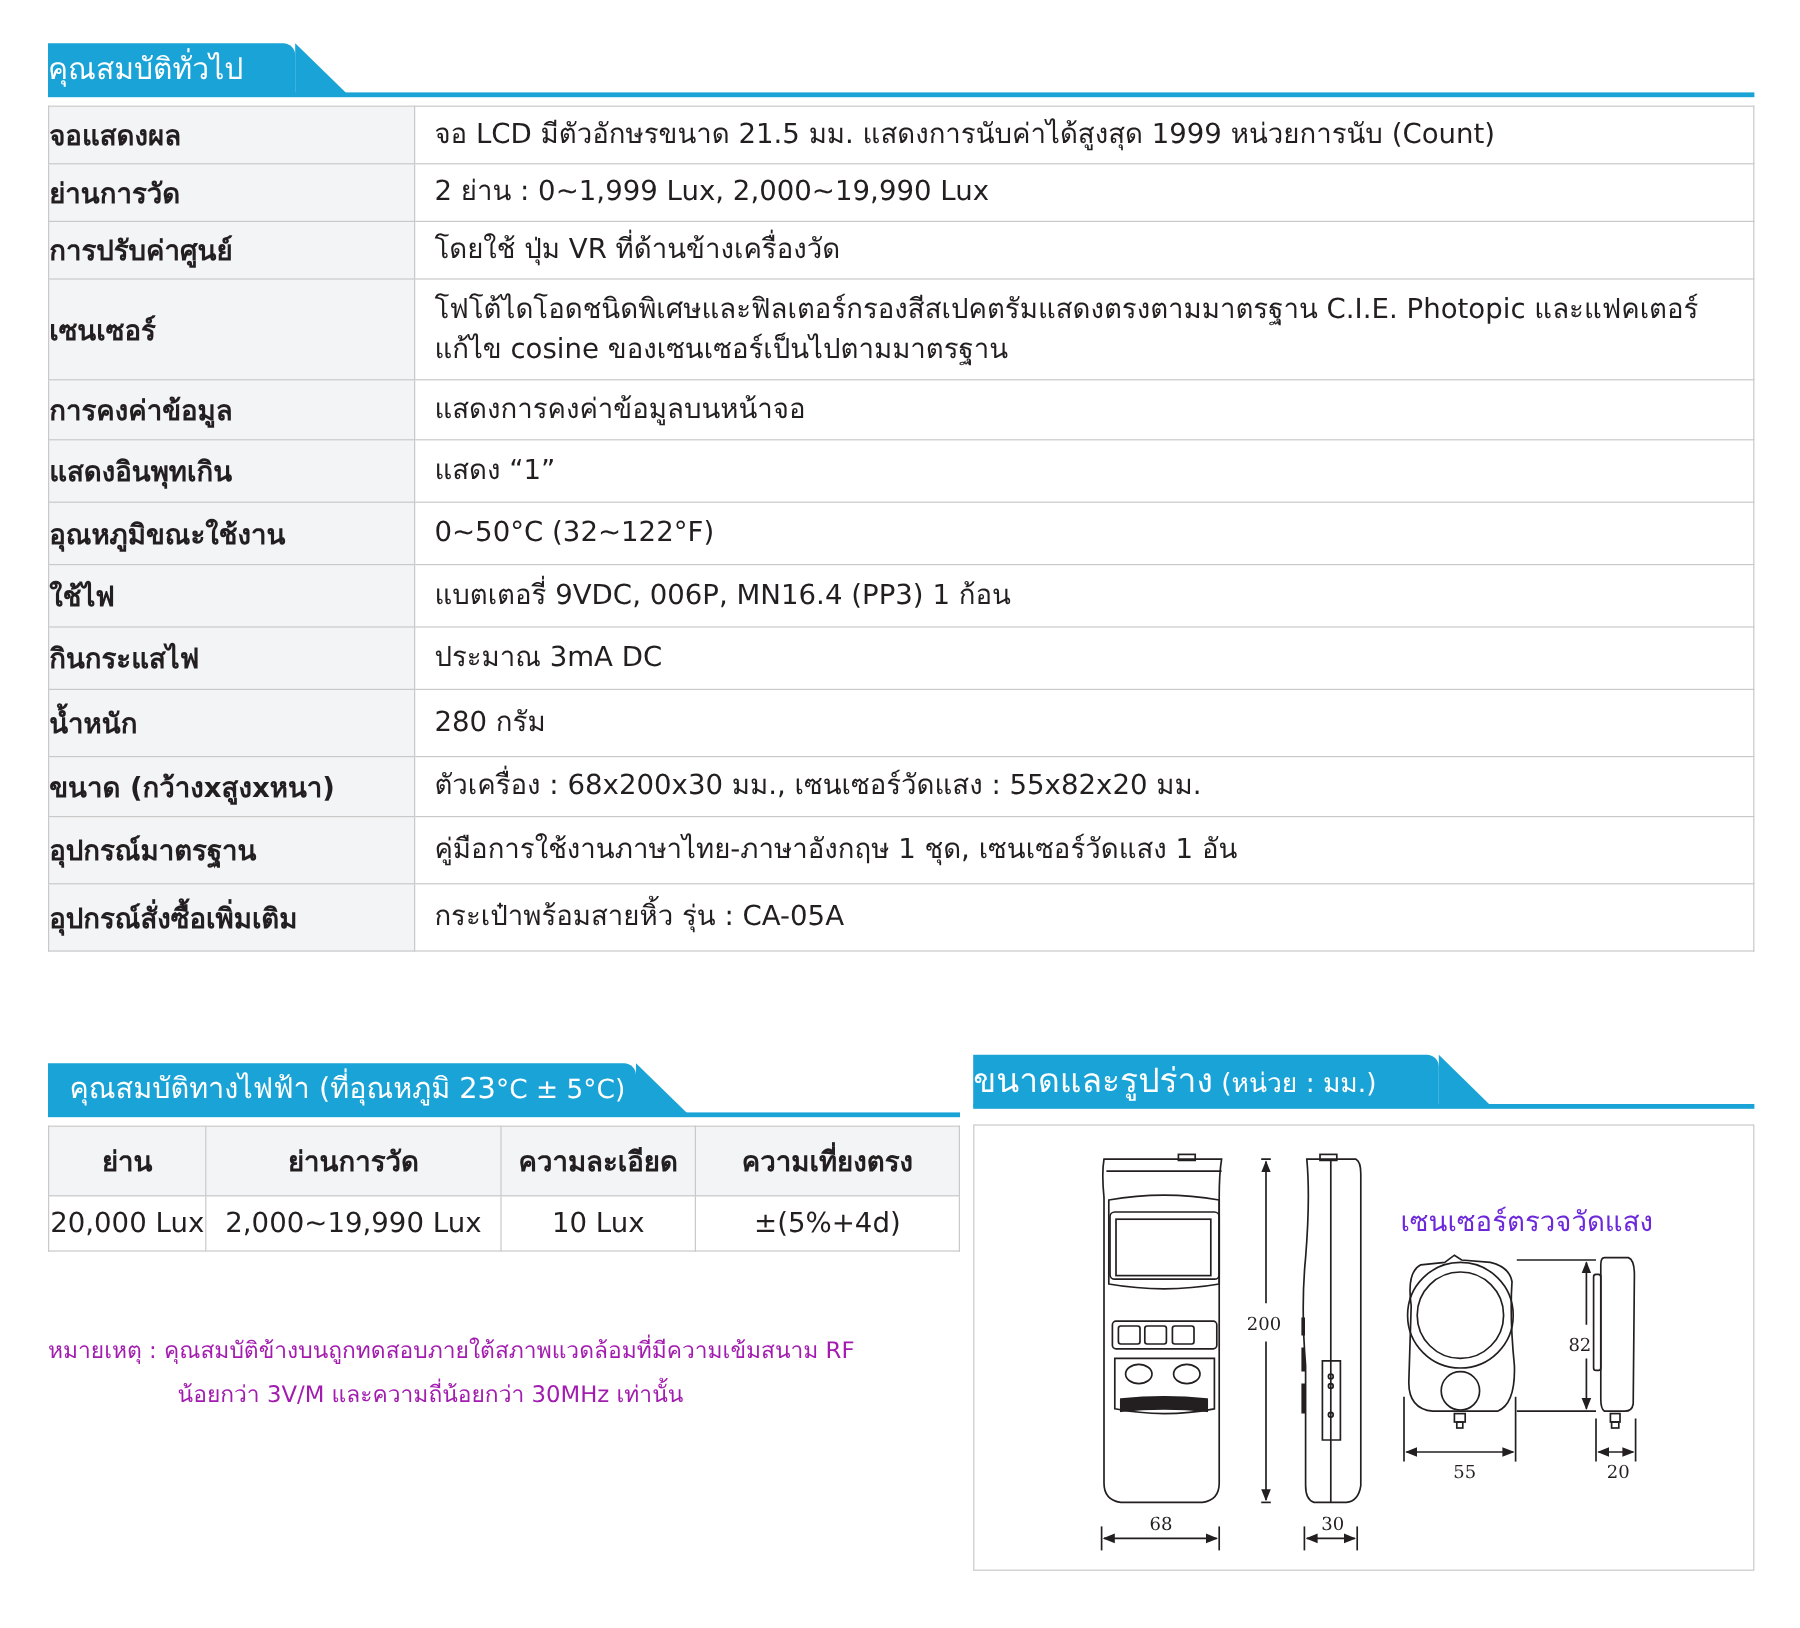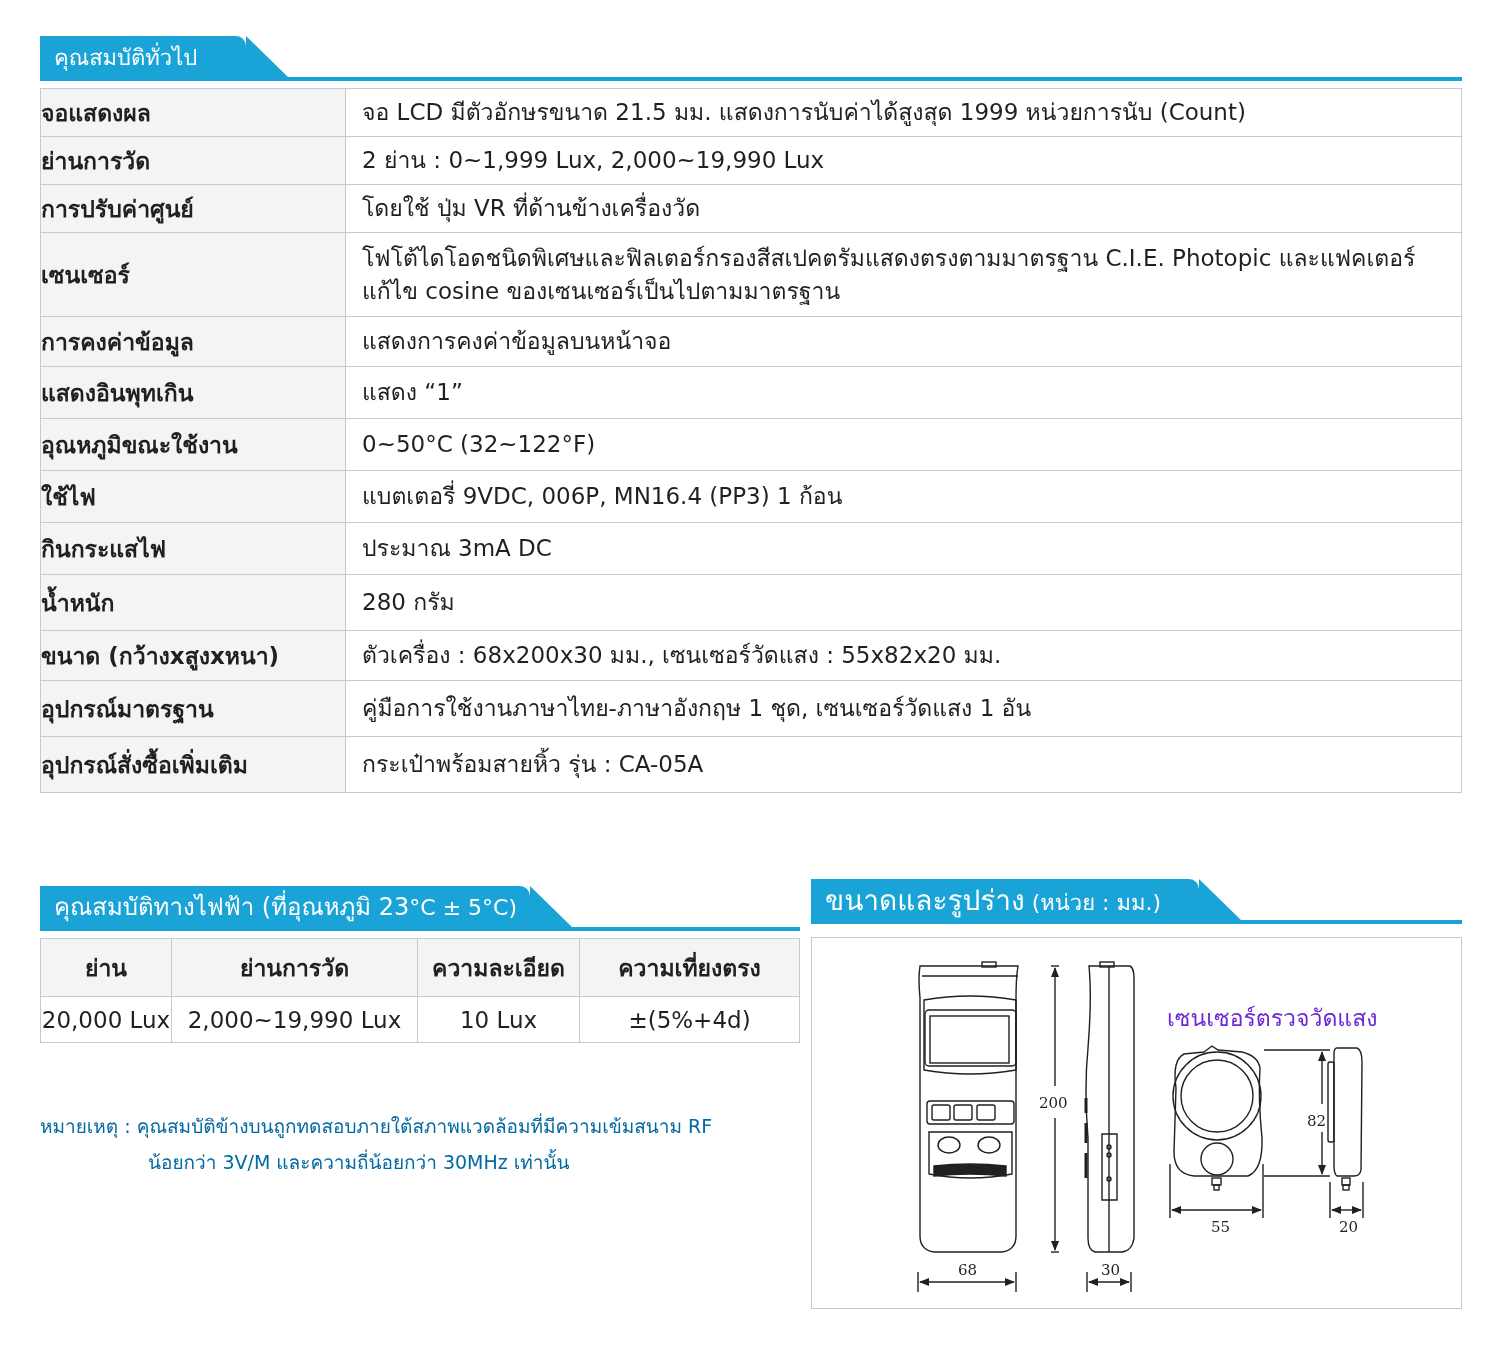--- a/index.html
+++ b/index.html
@@ -5,21 +5,21 @@
   * { box-sizing: border-box; margin: 0; padding: 0; }
   html, body { width: 1500px; height: 1357px; background: #ffffff; overflow: hidden; }
   body { font-family: "DejaVu Sans", "Liberation Sans", sans-serif; color: #231f20; position: relative; }
 
   
   .banner { position: absolute; height: 46px; }
   .banner .tab {
     position: absolute; left: 0; top: 0; height: 43px;
     background: #1aa3d6; color: #fff;
     border-top-right-radius: 10px;
-    font-size: 22px; font-weight: normal; line-height: 43px; padding-left: 14px;
+    font-size: 25px; font-weight: normal; line-height: 43px; padding-left: 0;
     white-space: nowrap;
   }
   .banner .tab .small { font-size: 22px; }
   .banner .slant {
     position: absolute; top: 0; width: 0; height: 0;
     border-bottom: 43px solid #1aa3d6; border-right: 44px solid transparent;
   }
   .banner .rule {
     position: absolute; left: 0; right: 0; top: 41px; height: 4px; background: #1aa3d6;
   }
@@ -29,21 +29,21 @@
   table.spec td { border: 1.5px solid #c9c9c9; font-size: 23px; vertical-align: middle; }
   table.spec td.label { width: 305px; background: #f3f4f6; font-weight: bold; }
   table.spec td.value { padding-left: 16px; padding-right: 8px; line-height: 33px; }
 
   
   table.elec { position: absolute; left: 40px; top: 938px; width: 760px; border-collapse: collapse; }
   table.elec th, table.elec td { border: 1.5px solid #c9c9c9; text-align: center; font-size: 23px; }
   table.elec th { background: #f3f4f6; height: 58px; font-weight: bold; }
   table.elec td { height: 46px; }
 
-  .note { position: absolute; left: 40px; top: 1108px; font-size: 19px; line-height: 36px; color: #0369a1; }
+  .note { position: absolute; left: 40px; top: 1108px; font-size: 19px; line-height: 36px; color: #a21caf; }
   .note .line2 { padding-left: 108px; }
 
   
   .diagram-panel { position: absolute; left: 811px; top: 937px; width: 651px; height: 372px; border: 1.5px solid #c9c9c9; }
   .diagram-panel svg { position: absolute; left: 0; top: 0; }
   .dim { font-family: "DejaVu Serif", "Liberation Serif", serif; font-size: 15px; fill: #231f20; }
   .sensor-title { position: absolute; left: 355px; top: 62px; font-size: 23px; color: #6d28d9; white-space: nowrap; }
 </style>
 </head>
 <body>
@@ -105,21 +105,21 @@
         <td class="value">คู่มือการใช้งานภาษาไทย-ภาษาอังกฤษ 1 ชุด, เซนเซอร์วัดแสง  1 อัน</td>
       </tr>
     <tr style="height:56px">
         <td class="label">อุปกรณ์สั่งซื้อเพิ่มเติม</td>
         <td class="value">กระเป๋าพร้อมสายหิ้ว รุ่น : CA-05A</td>
       </tr>
   </tbody>
 </table>
 
 <div class="banner" style="left:40px; top:886px; width:760px;">
-  <div class="tab" style="width:490px; font-size:24px; ">
+  <div class="tab" style="width:490px; font-size:24px; padding-left:18px;">
     <span>คุณสมบัติทางไฟฟ้า (ที่อุณหภูมิ 23</span><span class="small">°C ± 5°C)</span>
   </div>
   <div class="slant" style="left:490px;"></div>
   <div class="rule"></div>
 </div>
 
 <table class="elec">
   <thead>
     <tr>
       <th style="width:131px">ย่าน</th>

